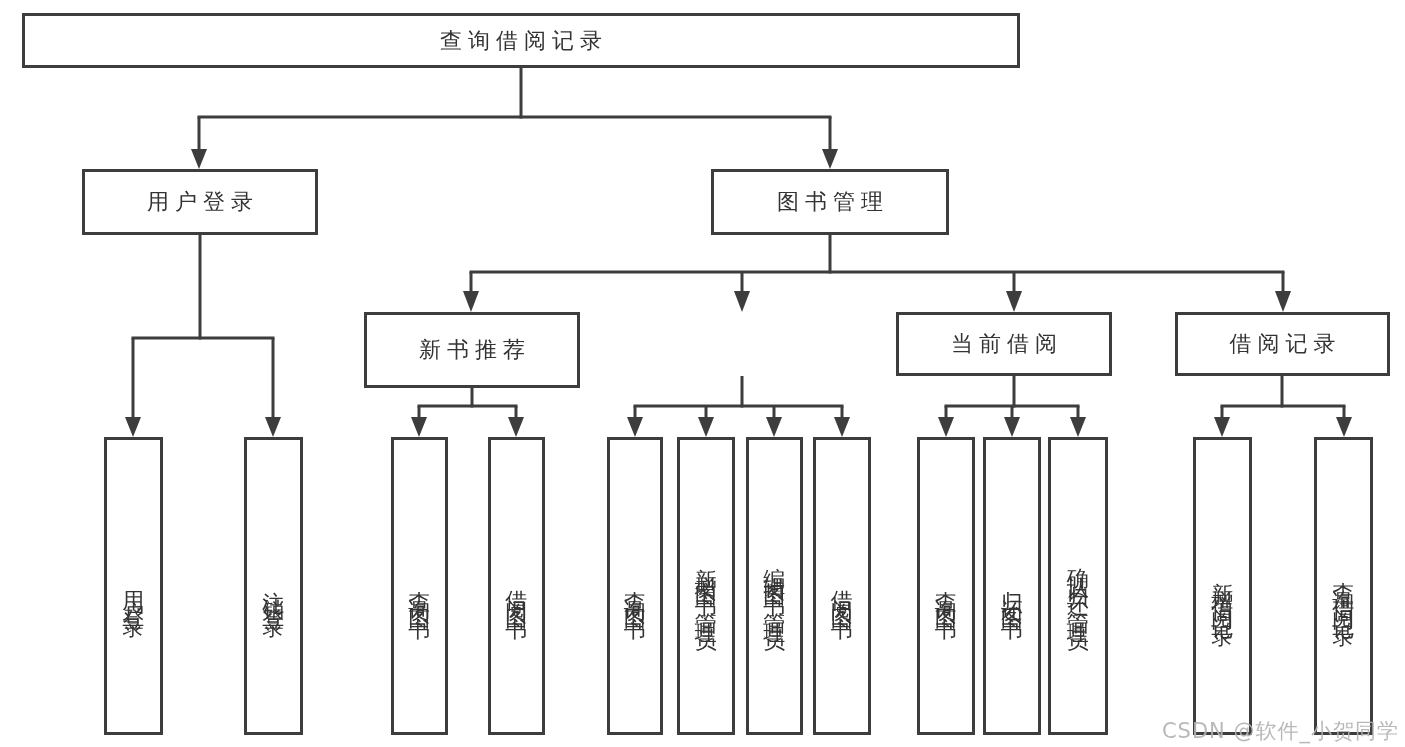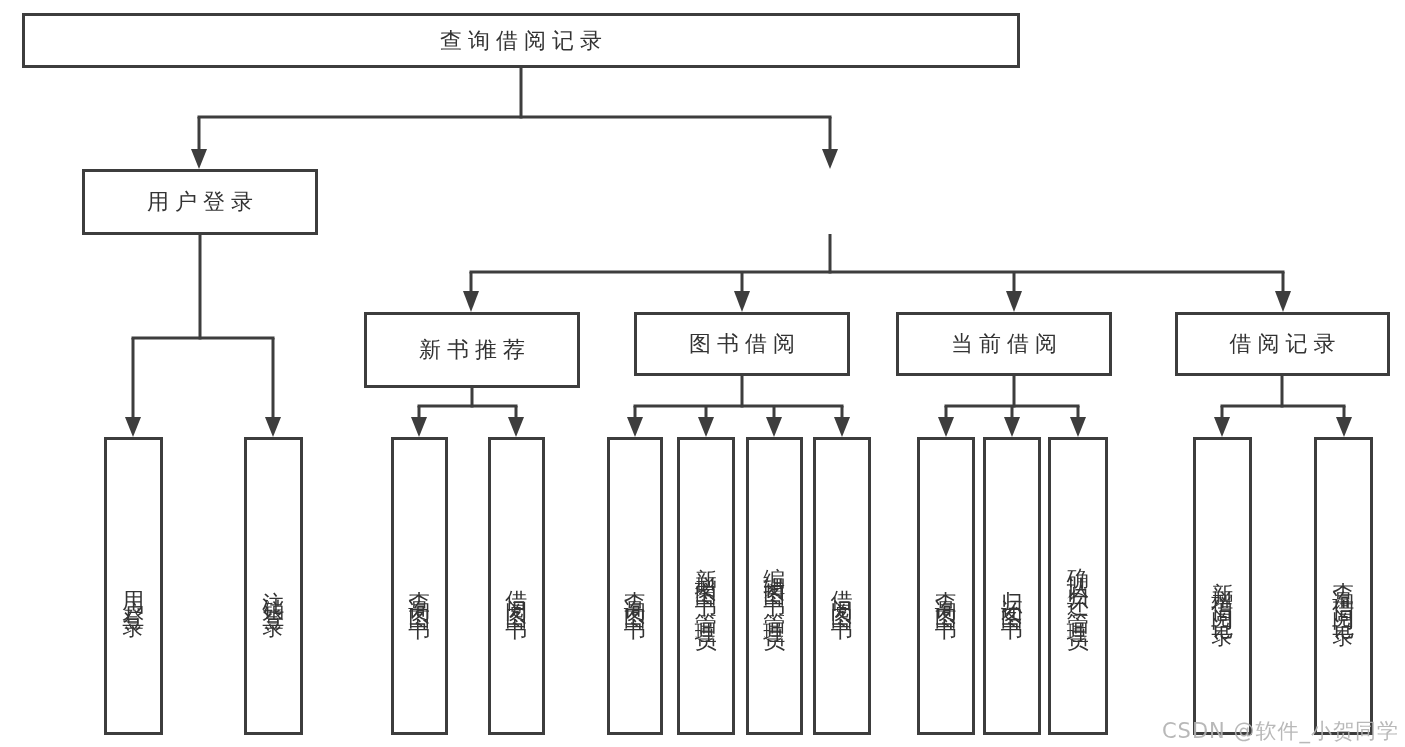--- a/index.html
+++ b/index.html
@@ -111,26 +111,26 @@
     </g>
   </svg>
 
   <div class="node h" style="left:22px;top:13px;width:998px;height:55px">
     <span>查询借阅记录</span>
   </div>
 
   <div class="node h" style="left:82px;top:169px;width:236px;height:66px">
     <span>用户登录</span>
   </div>
+  <div class="node h" style="left:711px;top:169px;width:238px;height:66px">
+    <span>图书管理</span>
+  </div>
 
   <div class="node h" style="left:364px;top:312px;width:216px;height:76px">
     <span>新书推荐</span>
-  </div>
-  <div class="node h" style="left:634px;top:312px;width:216px;height:64px">
-    <span>图书借阅</span>
   </div>
   <div class="node h" style="left:896px;top:312px;width:216px;height:64px">
     <span>当前借阅</span>
   </div>
   <div class="node h" style="left:1175px;top:312px;width:215px;height:64px">
     <span>借阅记录</span>
   </div>
 
   <div class="node v" style="left:104px;top:437px;width:59px;height:298px">
     <span>用户登录</span>

